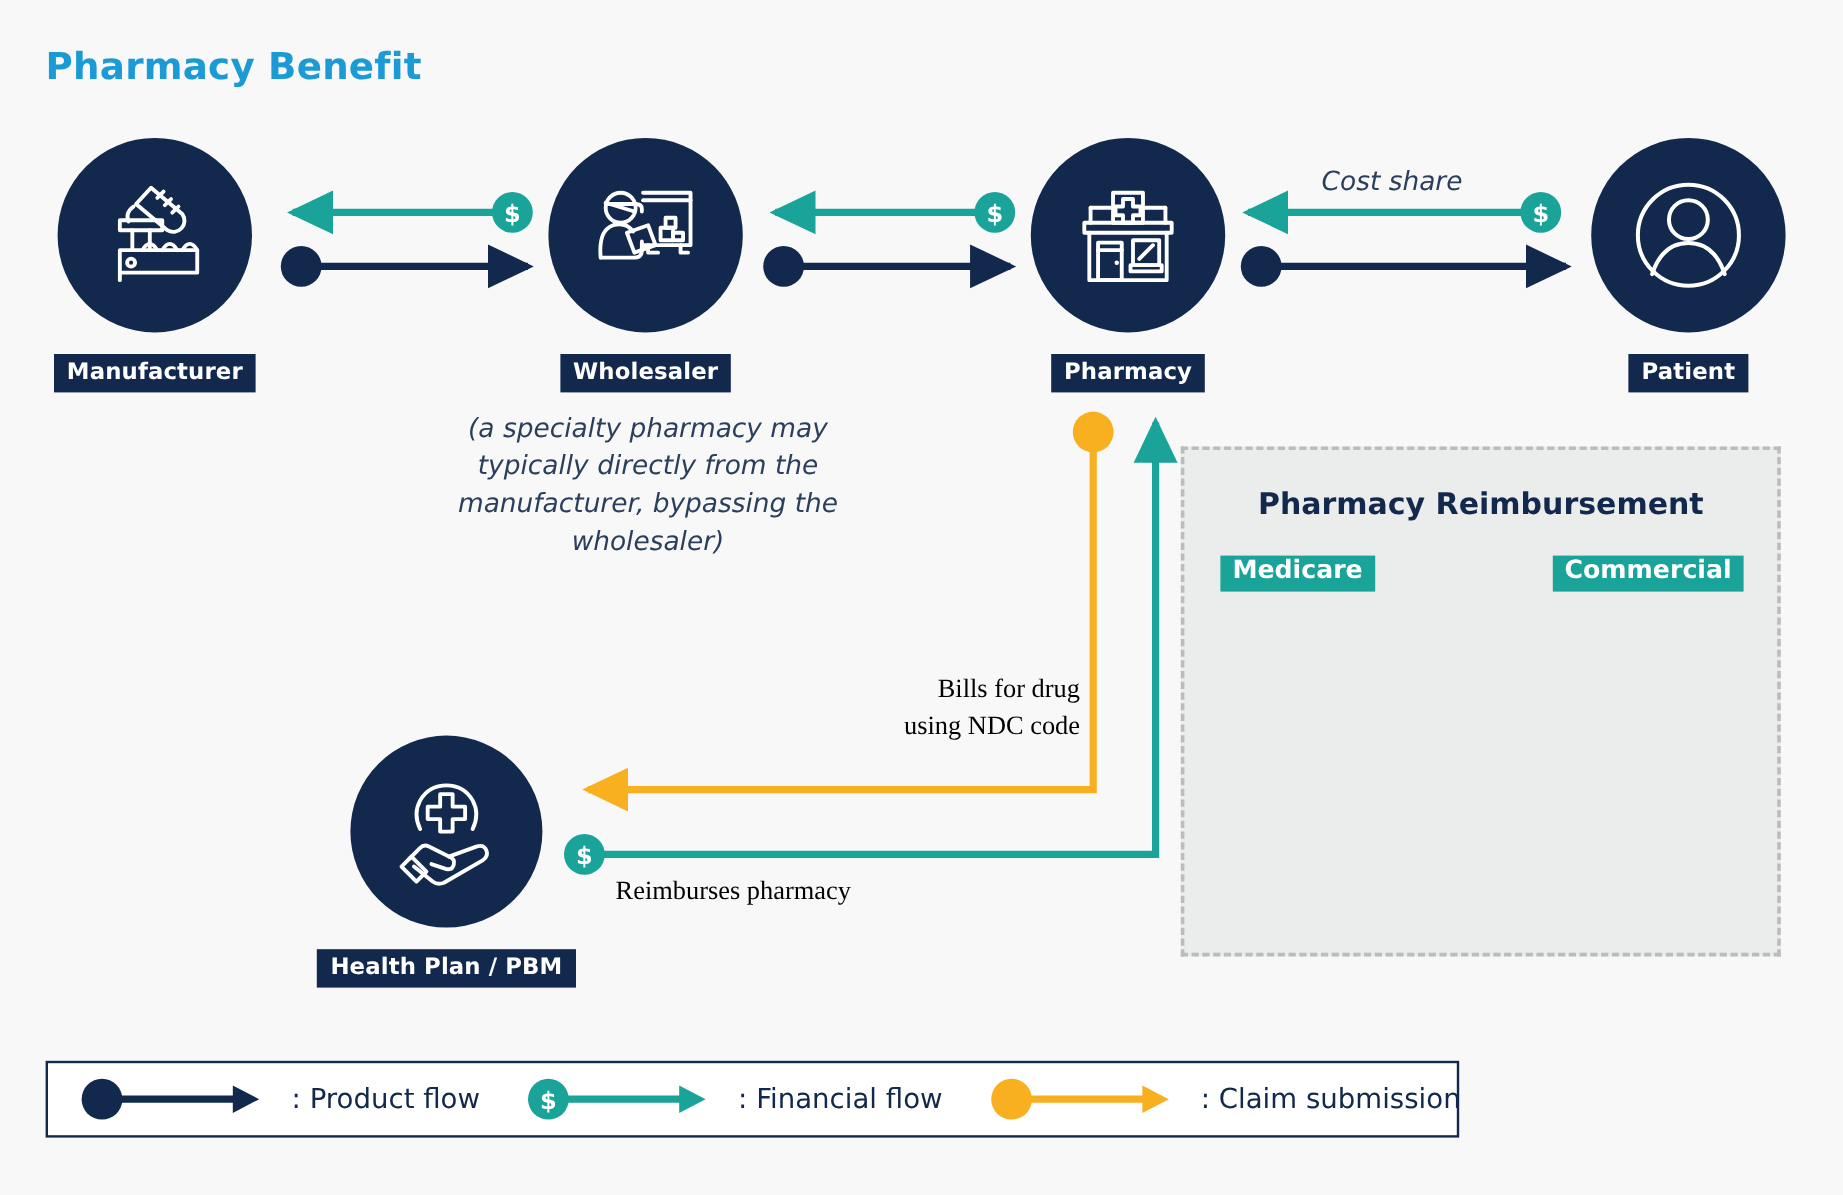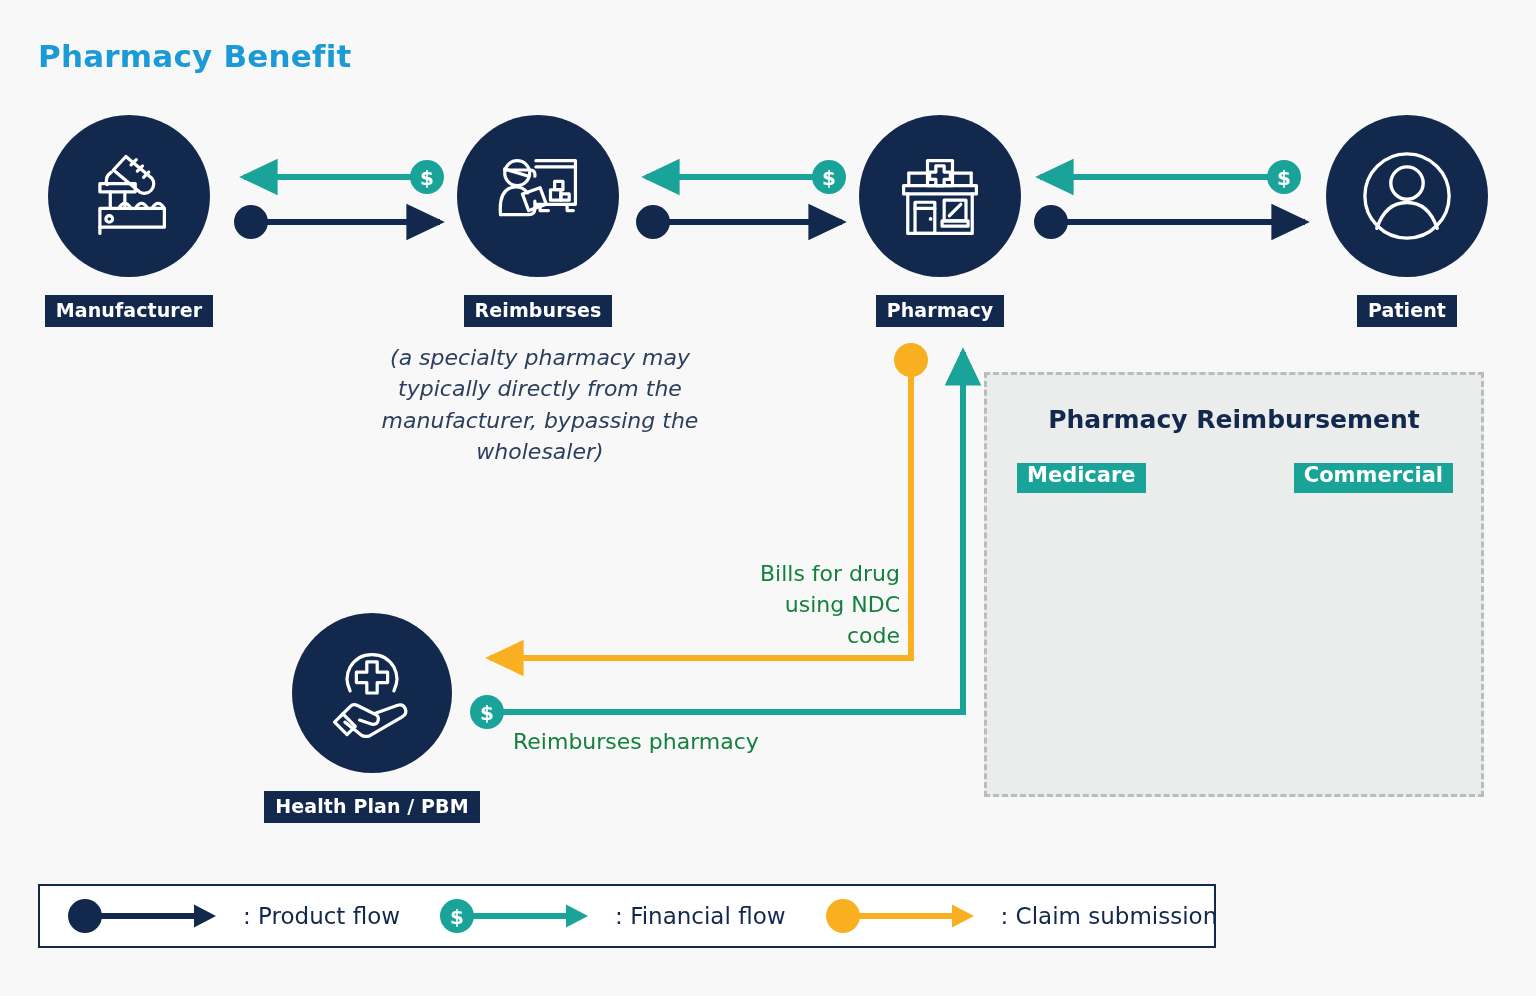--- a/index.html
+++ b/index.html
@@ -66,23 +66,24 @@
 
   
   .note-italic {
     font-style: italic;
     color: #2b3f5c;
     font-size: 22px;
     line-height: 1.43;
     text-align: center;
   }
   .flow-text {
-    color: #15803d;
+    color: #000000;
     font-size: 22px;
     line-height: 1.42;
+    font-family: Liberation Serif, serif;
   }
 
   
   #reimbursement-panel {
     left: 984px;
     top: 372px;
     width: 500px;
     height: 425px;
     background: #ebedec;
     border: 3px dashed #b9bdbb;
@@ -241,21 +242,21 @@
         <path d="M48 16 L86 16 L86 58 L48 58"></path>
         <path d="M48 22 L86 22"></path>
         <path d="M62 44 L72 44 L72 54 L62 54 Z"></path>
         <path d="M72 48 L80 48 L80 54 L72 54 Z"></path>
         <path d="M66 36 L74 36 L74 44 L66 44 Z"></path>
         <path d="M52 58 L52 64 L60 64"></path>
         <path d="M78 58 L78 64 L84 64"></path>
       </svg>
     </div>
     <div class="node-label-wrap" style="margin-top:18px;">
-      <div class="node-label">Reimburses</div>
+      <div class="node-label">Wholesaler</div>
     </div>
   </div>
 
   <div class="abs" style="left:859px; top:115px; width:162px;">
     <div class="node-circle" style="width:162px;height:162px;">
       <svg width="104" height="104" viewBox="0 0 100 100" fill="none" stroke="#ffffff" stroke-width="3.1" stroke-linecap="round" stroke-linejoin="round">
         <path d="M38 16 L62 16 L62 40 L38 40 Z"></path>
         <path d="M46 21 L54 21 L54 27 L60 27 L60 34 L54 34 L54 40 L46 40 L46 34 L40 34 L40 27 L46 27 Z"></path>
         <path d="M20 28 L38 28 M62 28 L80 28"></path>
         <path d="M20 28 L20 40 M80 28 L80 40"></path>
@@ -297,20 +298,21 @@
         <path d="M14 78 L22 70 L34 82 L26 90 Z"></path>
       </svg>
     </div>
     <div class="node-label-wrap" style="margin-top:18px;">
       <div class="node-label">Health Plan / PBM</div>
     </div>
   </div>
 
   <div class="abs note-italic" style="left:370px; top:342px; width:340px;">(a specialty pharmacy may typically directly from the manufacturer, bypassing the wholesaler)</div>
 
+  <div class="abs note-italic" style="left:1040px; top:136px; width:240px; text-align:center;">Cost share</div>
 
   <div class="abs flow-text" style="left:740px; top:558px; width:160px; text-align:right;">Bills for drug using NDC code</div>
 
   <div class="abs flow-text" style="left:513px; top:726px; width:400px;">Reimburses pharmacy</div>
 
   <div class="abs" id="reimbursement-panel">
     <div id="reimbursement-title">Pharmacy Reimbursement</div>
     <div style="position:absolute; left:30px; top:88px;">
       <span class="tag-badge">Medicare</span>
     </div>

